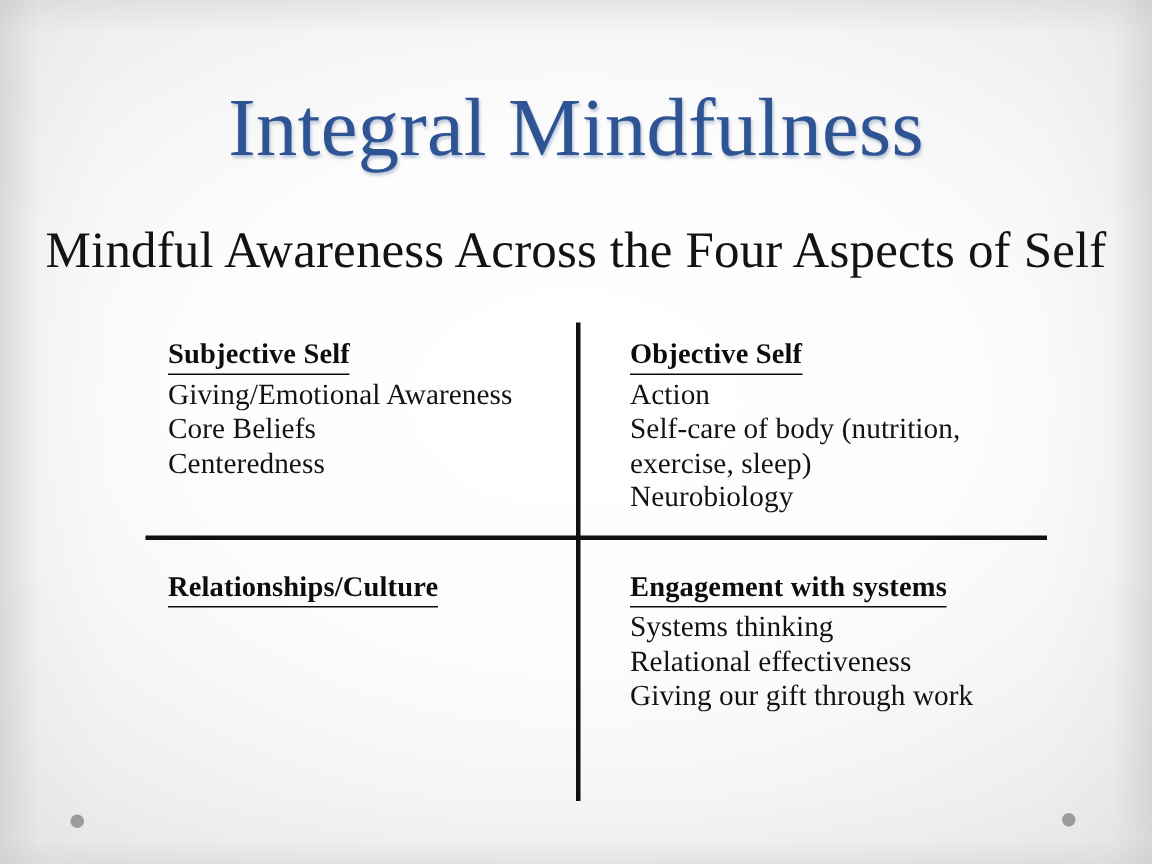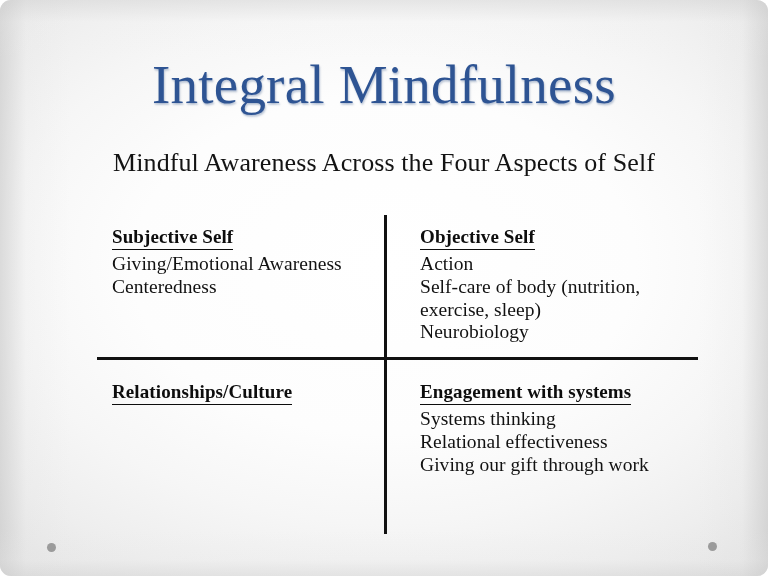--- a/index.html
+++ b/index.html
@@ -21,21 +21,20 @@
     left:0; top:0;
     width:768px; height:576px;
     background:
       radial-gradient(ellipse 78% 70% at 50% 46%,
         #ffffff 0%,
         #fdfdfd 42%,
         #f6f6f6 64%,
         #eeeeee 82%,
         #e3e3e3 100%);
     overflow:hidden;
-    border-radius:11px;
   }
 
   
   #slide::before {
     content:"";
     position:absolute; inset:0;
     background:
       linear-gradient(to right,
         rgba(196,196,196,0.55) 0px,
         rgba(225,225,225,0.18) 26px,
@@ -73,21 +72,21 @@
       1px 2px 2px rgba(120,140,175,0.42),
       0px 1px 1px rgba(150,165,195,0.30);
     white-space:nowrap;
     z-index:3;
   }
 
   #subtitle {
     position:absolute;
     left:0; right:0; top:148px;
     text-align:center;
-    font-size:26px;
+    font-size:34px;
     line-height:1.15;
     font-weight:400;
     color:#131313;
     letter-spacing:0.1px;
     white-space:nowrap;
     z-index:3;
   }
 
   
   #h-divider {
@@ -160,20 +159,21 @@
 
   <h2 id="subtitle">Mindful Awareness Across the Four Aspects of Self</h2>
 
   <div id="h-divider"></div>
   <div id="v-divider"></div>
 
   <div class="quadrant" id="q-top-left">
     <div class="q-heading">Subjective Self</div>
     <ul class="q-list">
       <li>Giving/Emotional Awareness</li>
+      <li>Core Beliefs</li>
       <li>Centeredness</li>
     </ul>
   </div>
 
   <div class="quadrant" id="q-top-right">
     <div class="q-heading">Objective Self</div>
     <ul class="q-list">
       <li>Action</li>
       <li class="wrap">Self-care of body (nutrition, exercise, sleep)</li>
       <li>Neurobiology</li>

